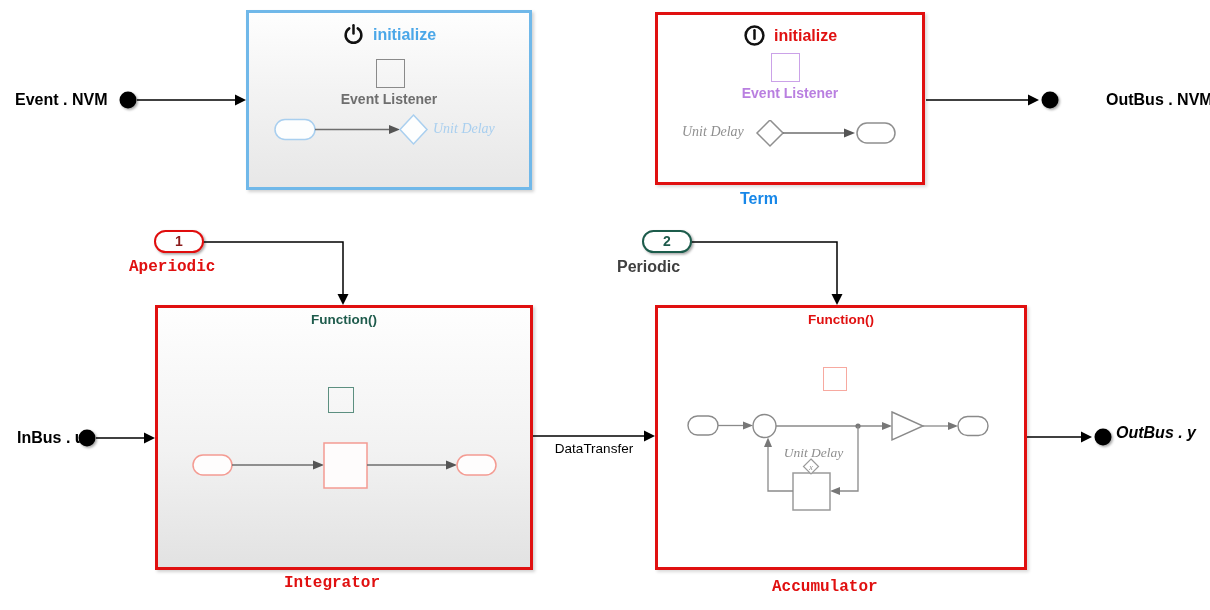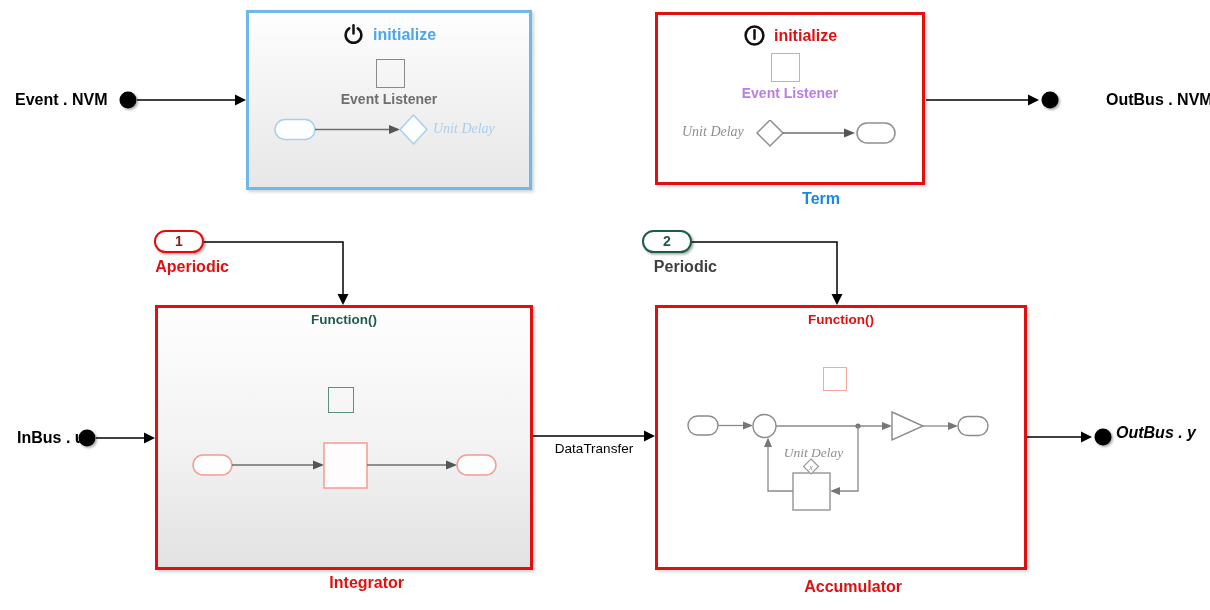--- a/index.html
+++ b/index.html
@@ -48,23 +48,23 @@
 
   .unitdelay { position:absolute; font-family:"Liberation Serif", serif; font-style:italic; font-size:14px; white-space:nowrap; }
   .ud-blue { color:#a9cfef; }
   .ud-gray { color:#8f8f8f; }
 
   .fn-label { position:absolute; top:4px; left:0; right:0; text-align:center; font-weight:bold; font-size:13.5px; }
   .fn-green { color:#1e5b4c; }
   .fn-red { color:#e01010; }
 
   .port-label { position:absolute; font-weight:bold; font-size:16px; color:#000; white-space:nowrap; }
-  .blk-name { position:absolute; font-weight:bold; font-size:16px; text-align:right; }
+  .blk-name { position:absolute; font-weight:bold; font-size:16px; text-align:left; }
   .name-blue { color:#1787e8; }
-  .name-red { color:#e01010; }
+  .name-red { color:#e01010;font-family:Liberation Mono, monospace; }
   .name-green { color:#404040; }
 
   .pill-num { position:absolute; width:48px; text-align:center; font-weight:bold; font-size:14px; line-height:21px; }
   .num-red { color:#8b1a1a; }
   .num-green { color:#1e5b4c; }
 
   .dt-label { position:absolute; font-size:13.5px; color:#000; text-align:center; }
 
   .flowsvg { position:absolute; }
 </style>

